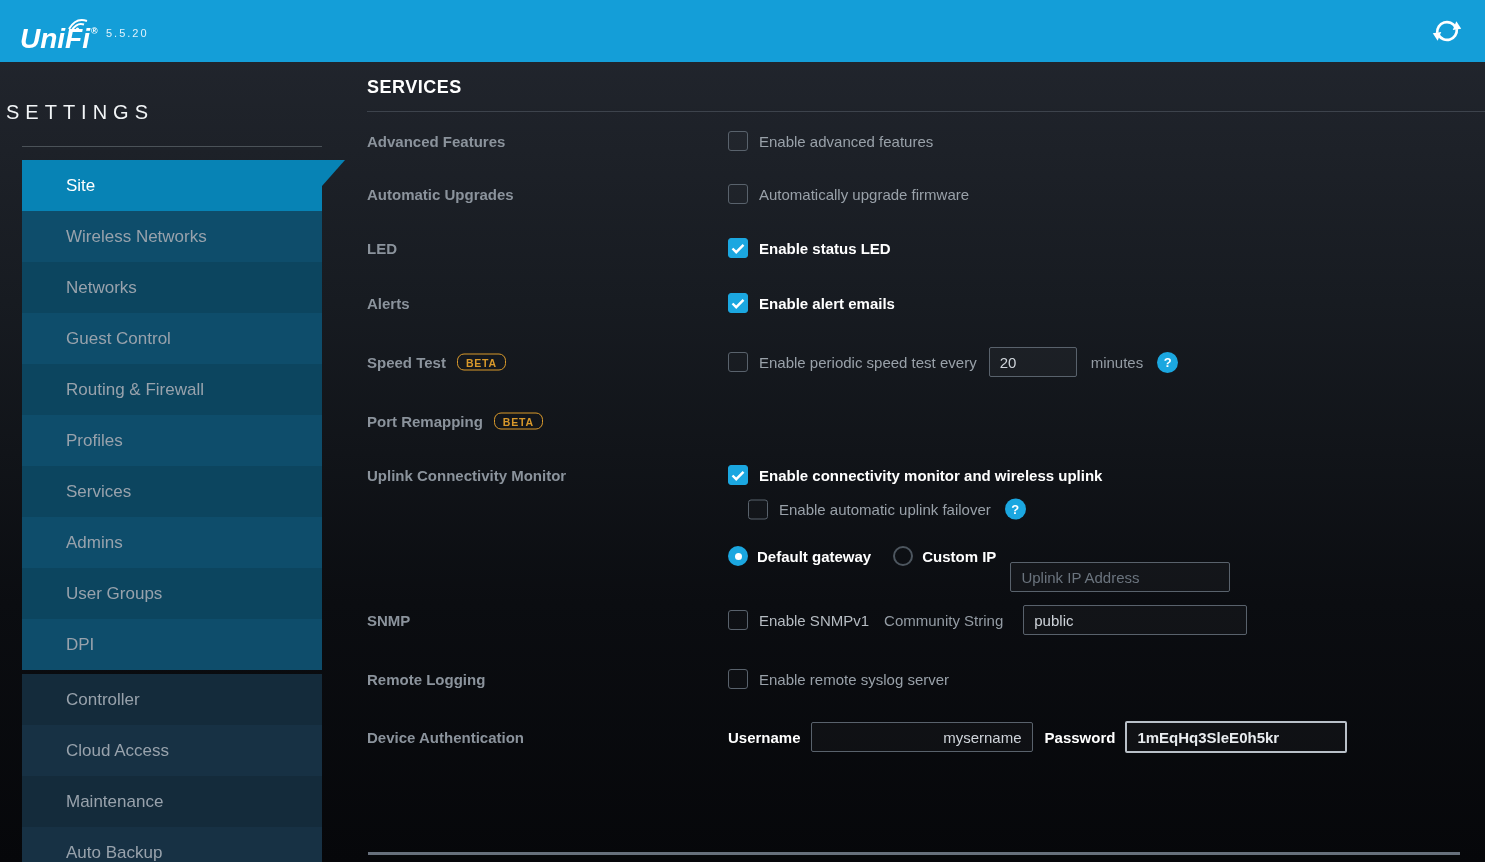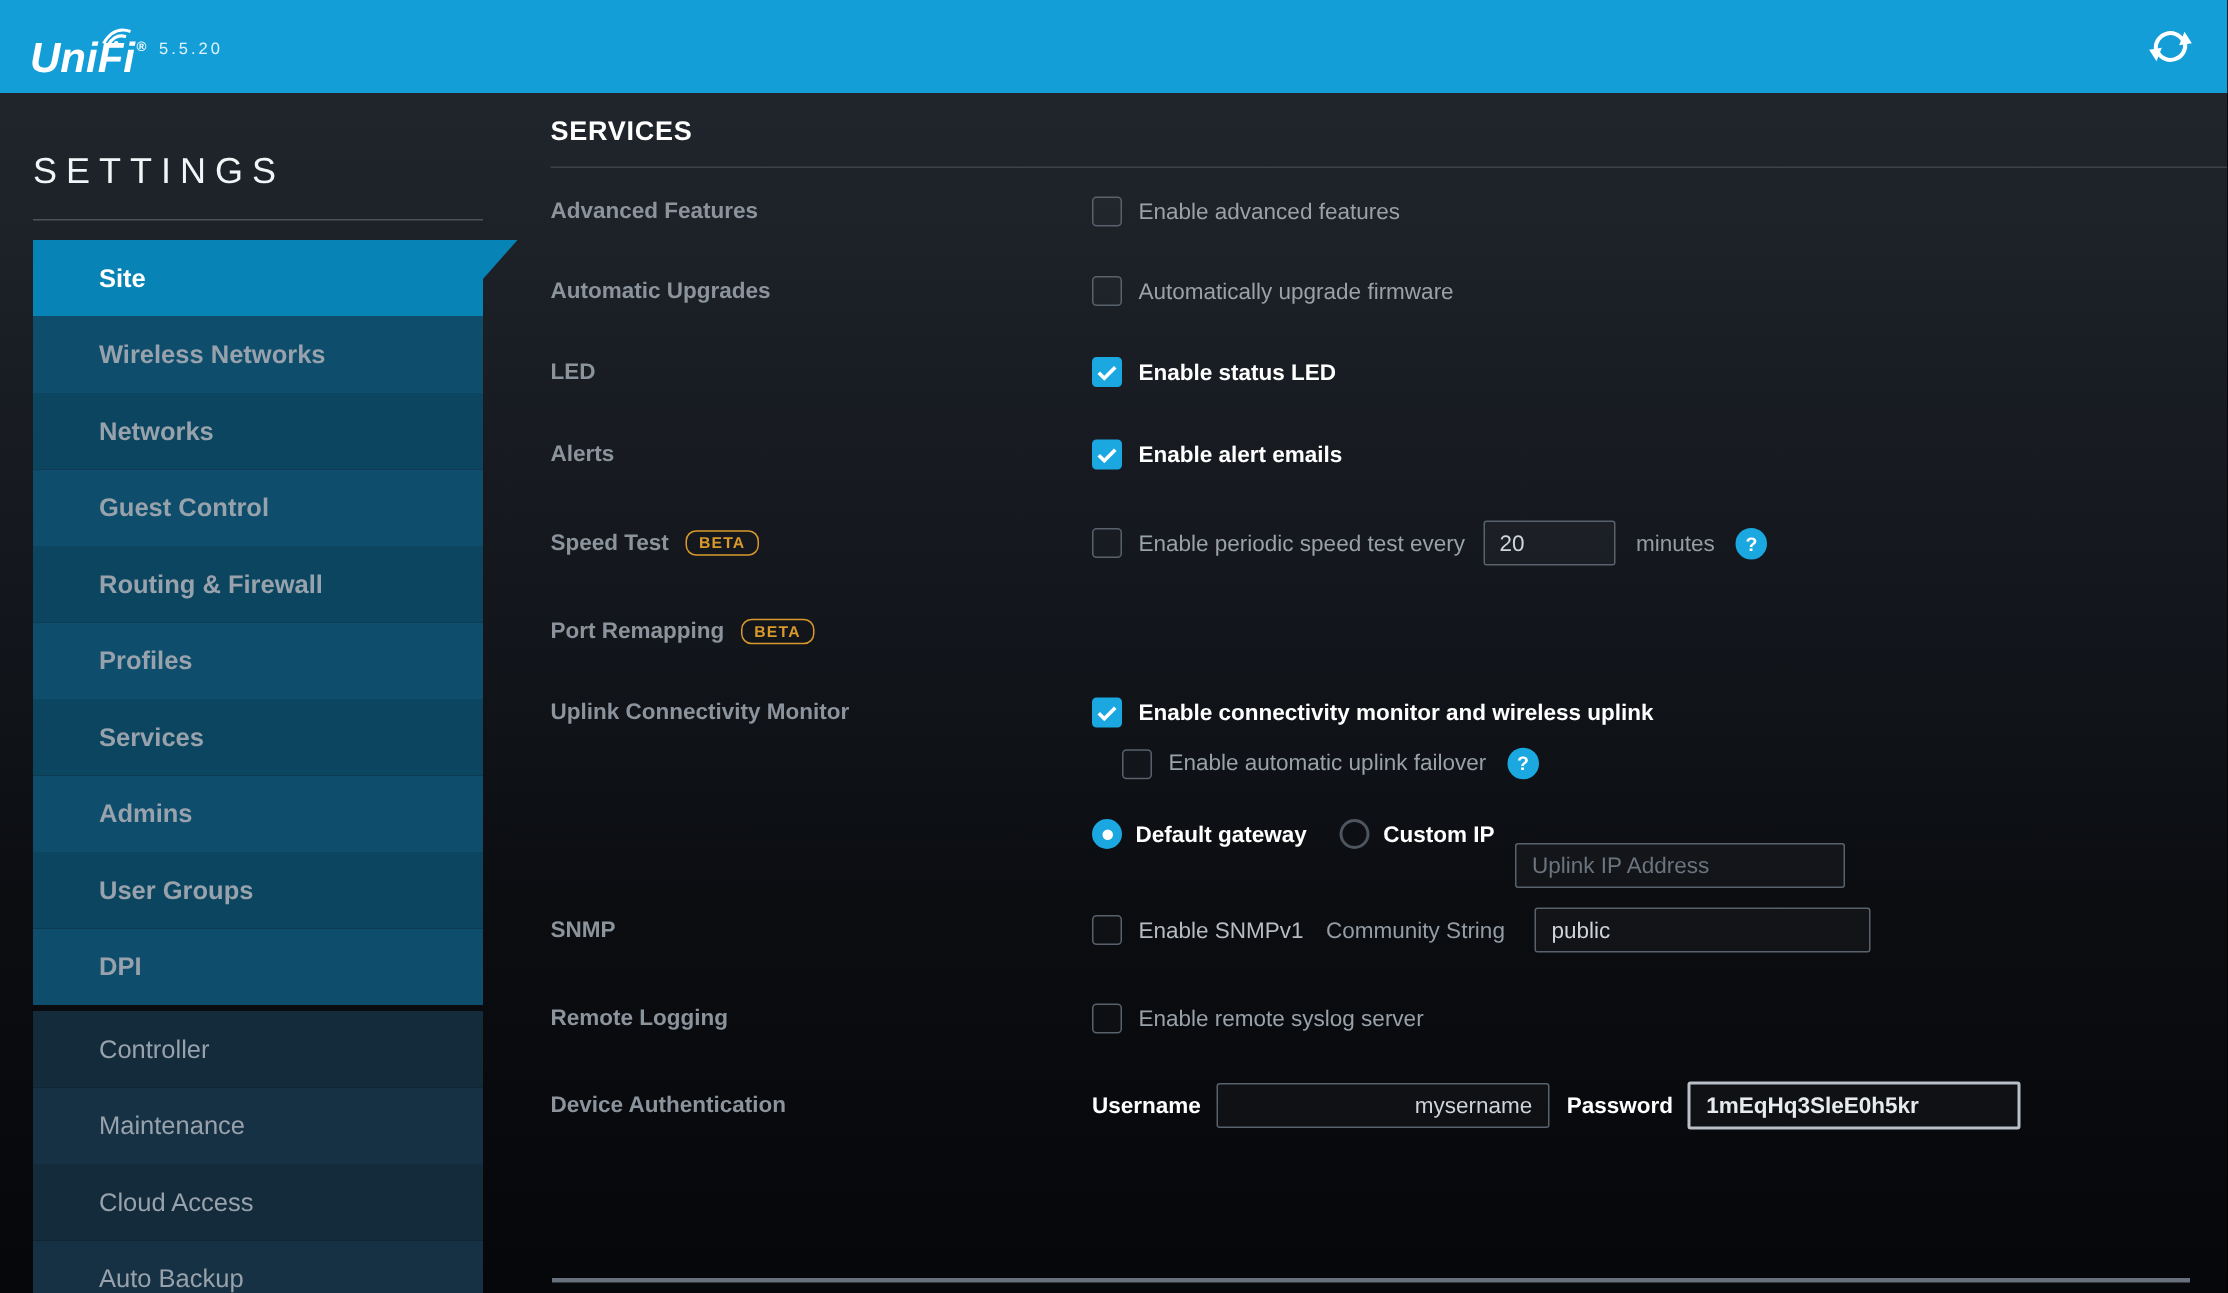--- a/index.html
+++ b/index.html
@@ -12,24 +12,24 @@
     -webkit-font-smoothing:antialiased;
   }
   
   .topbar { position:absolute; top:0; left:0; right:0; height:62px; background:#149ed8; }
   .logo { position:absolute; left:20px; top:13px; color:#fff; font-size:28px; font-weight:bold; font-style:italic; letter-spacing:0; line-height:36px; }
   .logo .tm { font-size:9px; font-style:normal; vertical-align:14px; margin-left:1px; }
   .logo-arcs { position:absolute; left:46px; top:3px; }
   .version { position:absolute; left:106px; top:27px; font-size:11px; letter-spacing:2px; color:#dff2fc; }
   .refresh { position:absolute; right:22px; top:16px; width:32px; height:30px; cursor:pointer; }
   
-  .sb-title { position:absolute; left:22px; top:101px; font-size:24px; letter-spacing:6px; color:#f2f5f7; }
+  .sb-title { position:absolute; left:6px; top:101px; font-size:20px; letter-spacing:6px; color:#f2f5f7; }
   .sb-divider { position:absolute; left:22px; top:146px; width:300px; height:1px; background:#4b5258; }
   .side-group { position:absolute; left:22px; width:300px; }
-  .side-group.g1 { top:160px;font-weight:bold; }
+  .side-group.g1 { top:160px; }
   .side-group.g2 { top:674px; }
   .side-item { height:51px; display:flex; align-items:center; padding-left:44px; font-size:17px; color:#98a2ac; cursor:pointer; position:relative; }
   .g1 .side-item:nth-child(odd)  { background:#0c455f; }
   .g1 .side-item:nth-child(even) { background:#0e4d6b; }
   .g2 .side-item:nth-child(odd)  { background:#142b3b; }
   .g2 .side-item:nth-child(even) { background:#173144; }
   .g1 .side-item.active { background:#0783b5; color:#fff; }
   .g1 .side-item.active::after {
     content:""; position:absolute; left:100%; top:0; width:0; height:0;
     border-top:26px solid #0783b5; border-right:23px solid transparent;
@@ -116,24 +116,24 @@
       </div>
       <div class="side-item">
         <span>DPI</span>
       </div>
     </div>
   <div class="side-group g2">
       <div class="side-item">
         <span>Controller</span>
       </div>
       <div class="side-item">
+        <span>Cloud Access</span>
+      </div>
+      <div class="side-item">
         <span>Maintenance</span>
-      </div>
-      <div class="side-item">
-        <span>Cloud Access</span>
       </div>
       <div class="side-item">
         <span>Auto Backup</span>
       </div>
     </div>
 
   <div class="main-title">SERVICES</div>
   <div class="main-divider"></div>
 
   <div class="row" style="top:126px">

